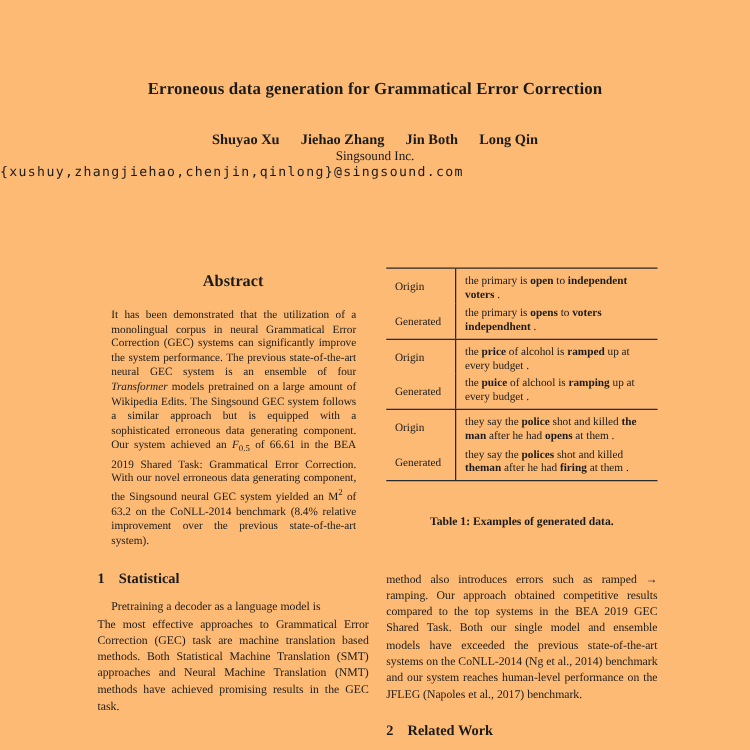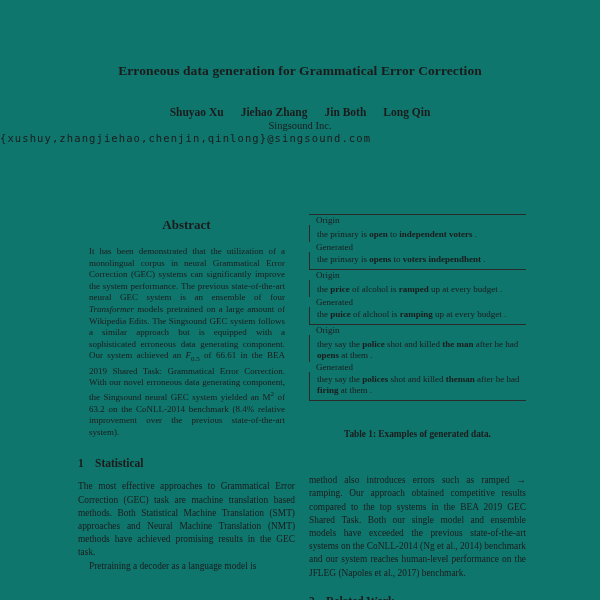--- a/index.html
+++ b/index.html
@@ -1,20 +1,20 @@
 <!DOCTYPE html>
 <html><head>
 <meta charset="utf-8">
 <style>
   html, body { margin: 0; padding: 0; background: #e8e8e8; }
   .page {
     position: relative;
     width: 600px;
     height: 600px;
-    background: #0f766e;
+    background: #fdba74;
     font-family: "Liberation Serif", serif;
     color: #1b1b1b;
     overflow: hidden;
     margin: 0 auto;
   }
   
   .paper-title {
     padding-top: 63px;
     text-align: center;
     font-weight: bold;
@@ -83,21 +83,21 @@
   sub, sup { font-size: 7px; }
   
   .paper-table {
     margin-top: 3px;
     border-top: 1.4px solid #2a2a2a;
     border-bottom: 1.4px solid #2a2a2a;
     font-size: 9px;
   }
   .t-group { border-bottom: 1px solid #2a2a2a; }
   .t-group:last-child { border-bottom: none; }
-  .t-row { display: flex; flex-direction: column; }
+  .t-row { display: flex; }
   .t-label {
     width: 55px;
     flex-shrink: 0;
     display: flex;
     align-items: center;
     padding-left: 7px;
     box-sizing: border-box;
   }
   .t-text {
     flex: 1;
@@ -140,22 +140,22 @@
 
       <div class="abstract-heading">Abstract</div>
 
       <div class="abstract-body"><span>It has been demonstrated that the utilization of a monolingual corpus in neural Grammatical Error Correction (GEC) systems can significantly improve the system performance. The previous state-of-the-art neural GEC system is an ensemble of four </span><span class="seg-i">Transformer</span><span> models pretrained on a large amount of Wikipedia Edits. The Singsound GEC system follows a similar approach but is equipped with a sophisticated erroneous data generating component. Our system achieved an </span><span class="seg-i">F</span><sub>0.5</sub><span> of 66.61 in the BEA 2019 Shared Task: Grammatical Error Correction. With our novel erroneous data generating component, the Singsound neural GEC system yielded an M</span><sup>2</sup><span> of 63.2 on the CoNLL-2014 benchmark (8.4% relative improvement over the previous state-of-the-art system).</span></div>
 
       <div class="section-heading">
         <span class="sec-num">1</span>
         <span>Statistical</span>
       </div>
 
+      <p class="body-para indented">Pretraining a decoder as a language model is</p>
       <p class="body-para">The most effective approaches to Grammatical Error Correction (GEC) task are machine translation based methods. Both Statistical Machine Translation (SMT) approaches and Neural Machine Translation (NMT) methods have achieved promising results in the GEC task.</p>
-      <p class="body-para indented">Pretraining a decoder as a language model is</p>
 
     </div>
 
     <div class="col">
 
       <div class="paper-table">
 
         <div class="t-group">
           <div class="t-row">
             <div class="t-label">Origin</div>

